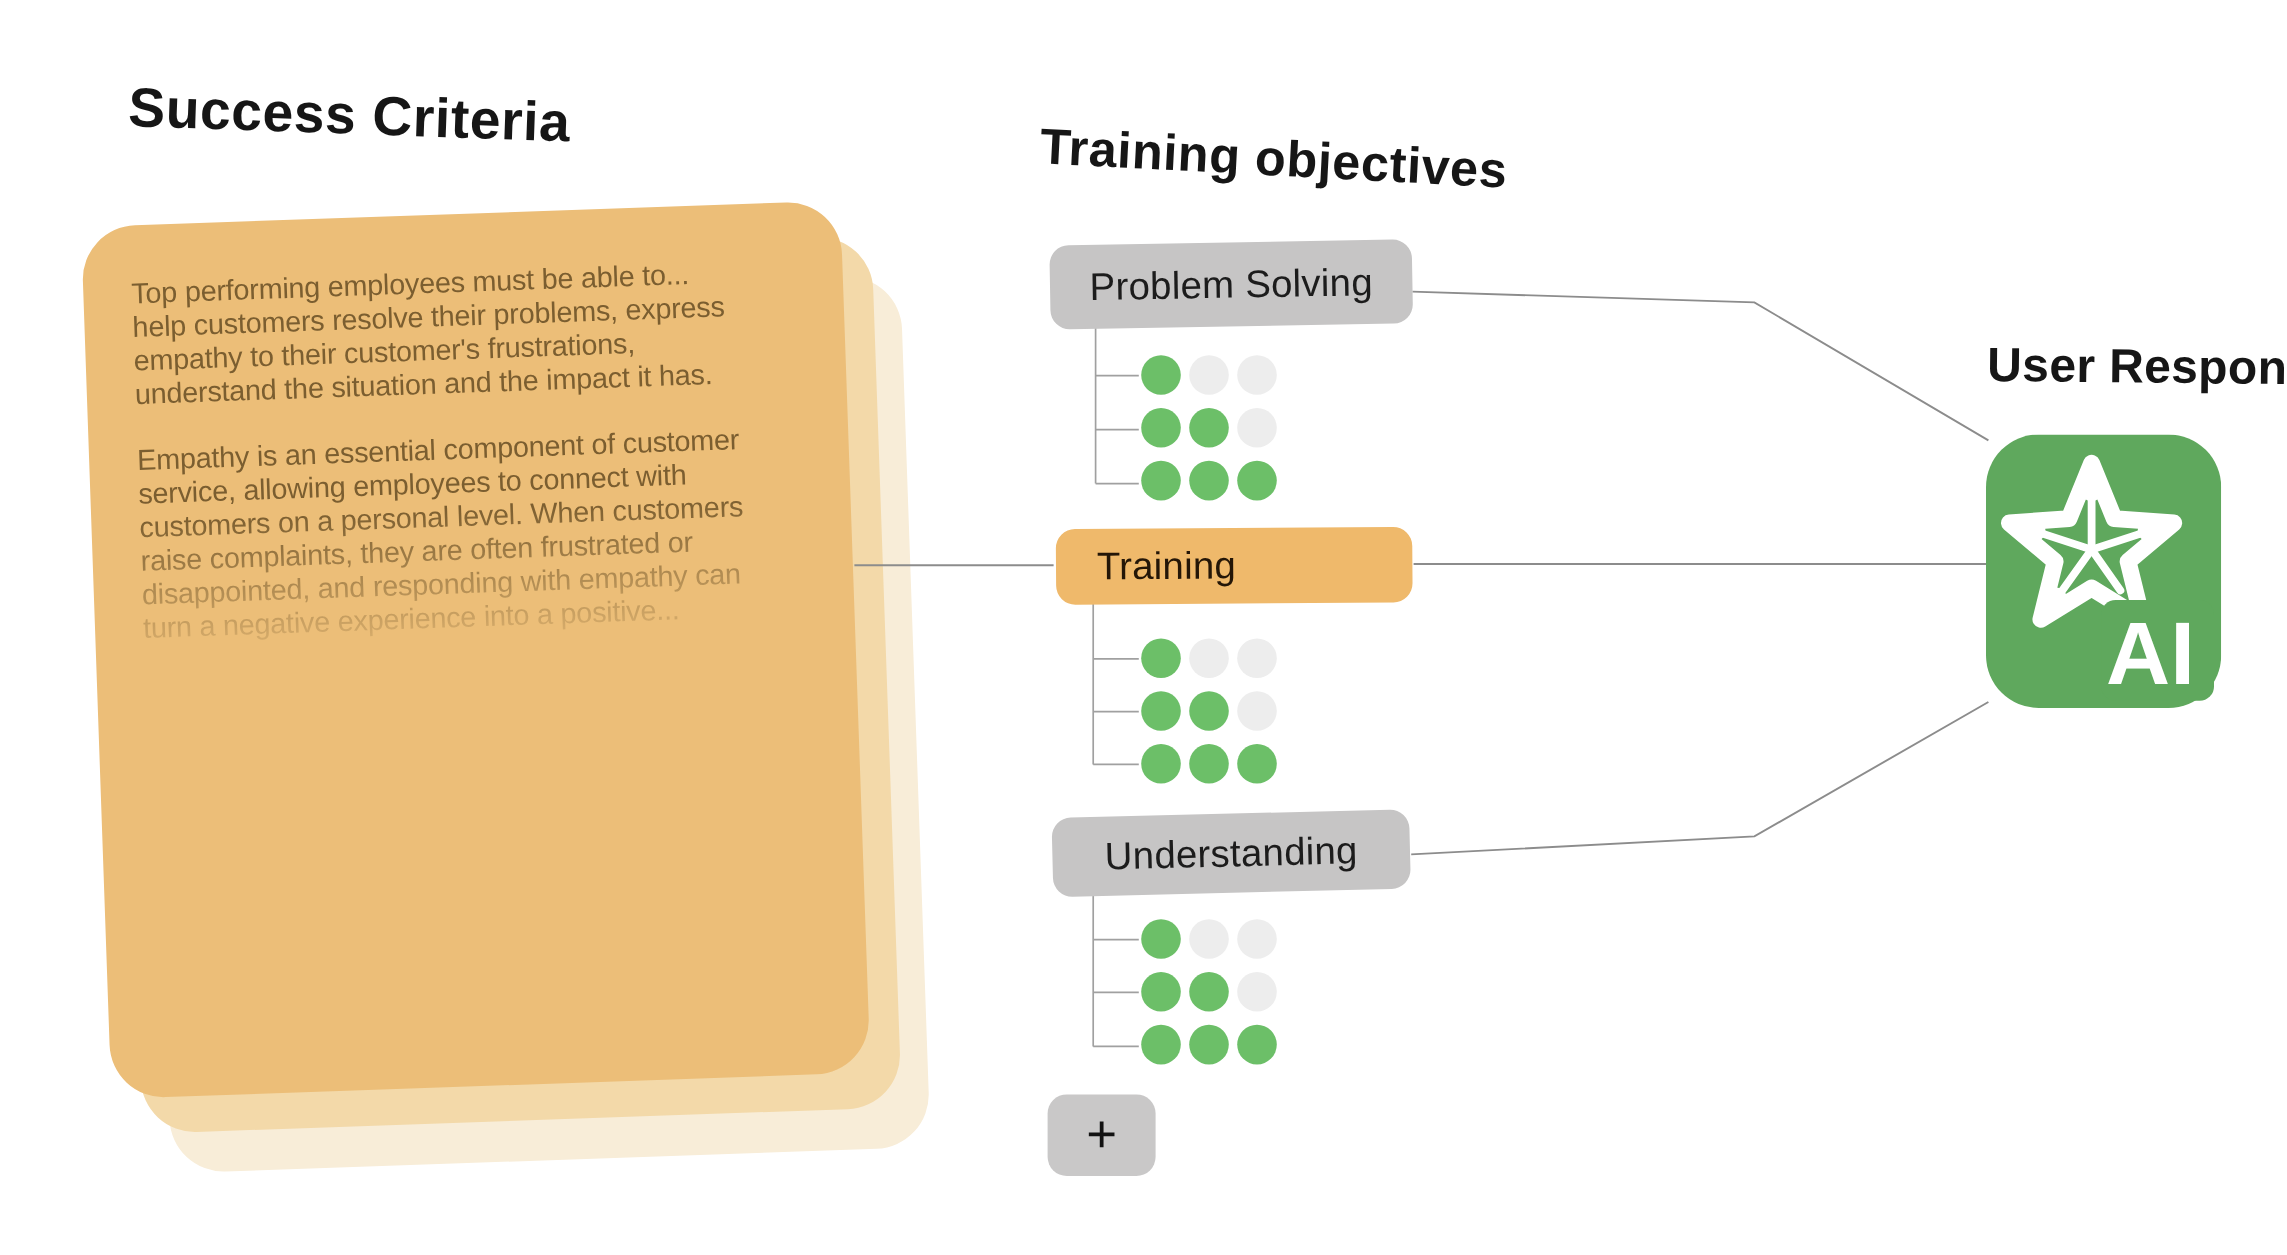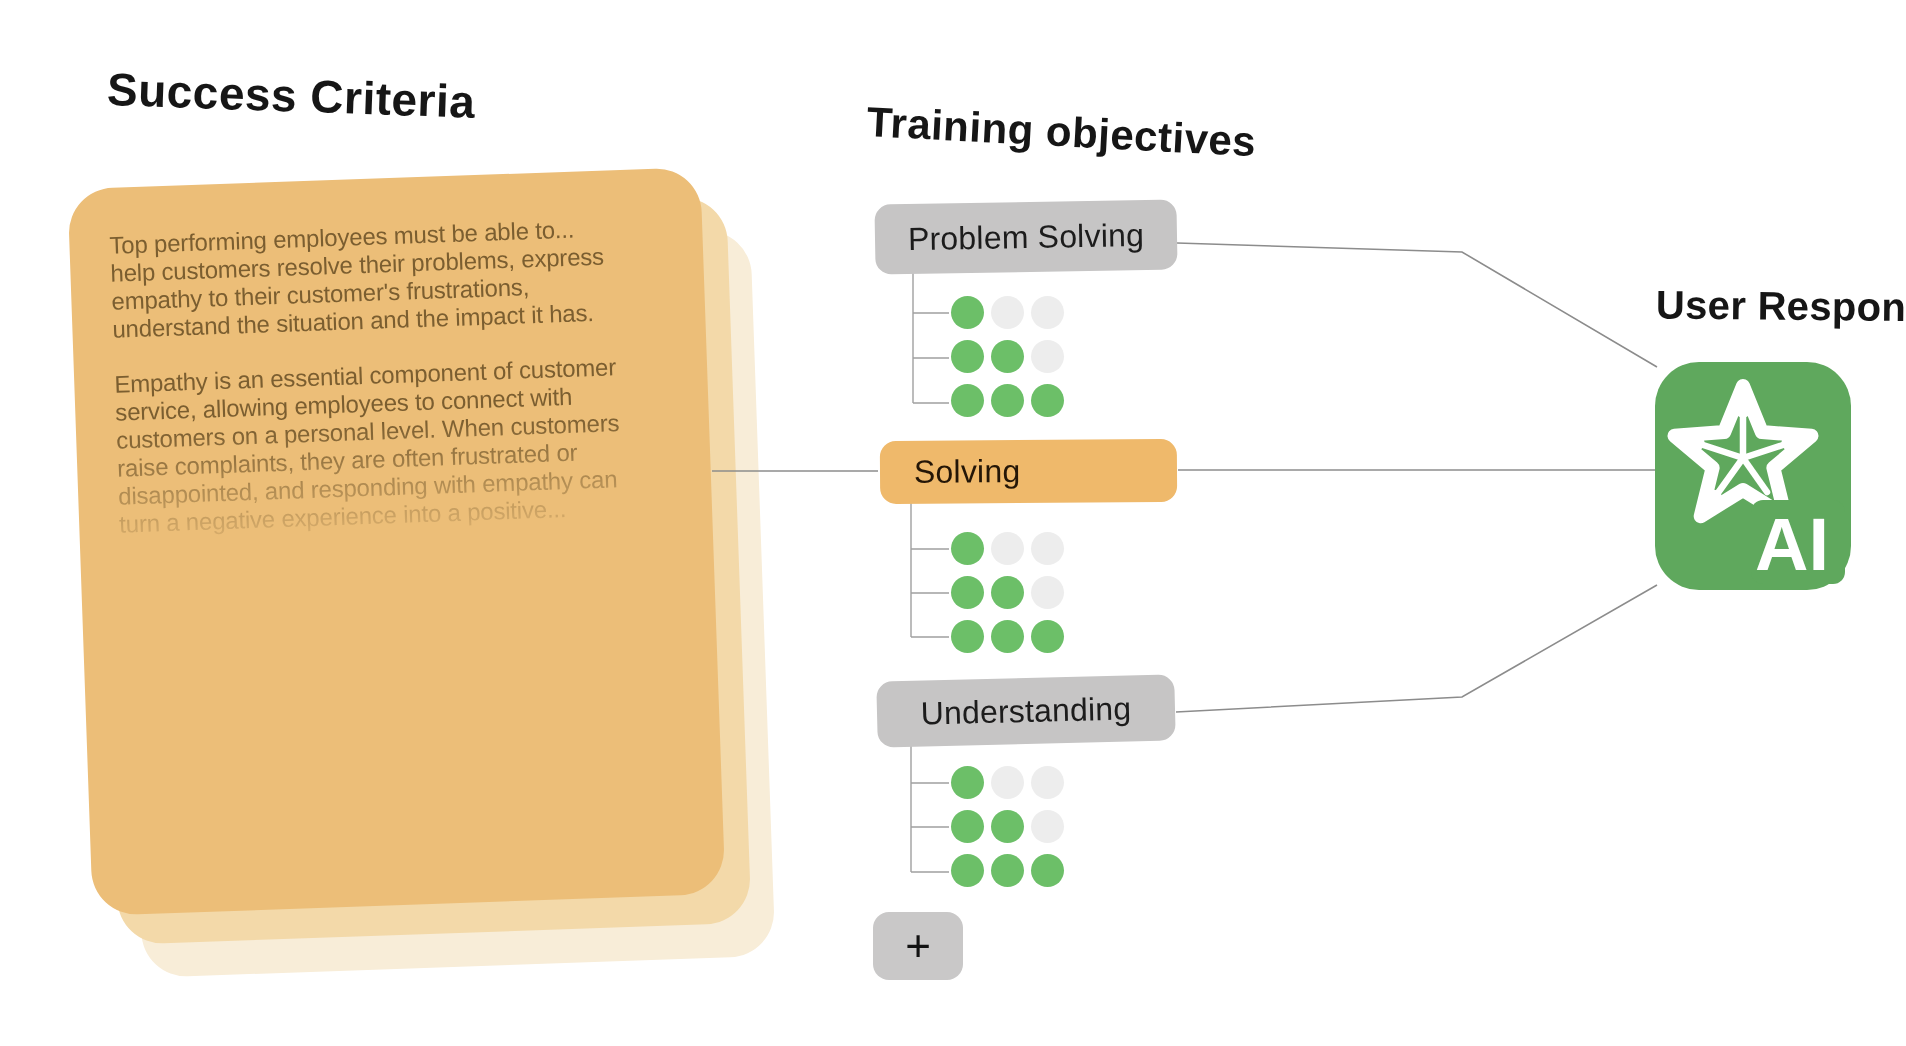--- a/index.html
+++ b/index.html
@@ -135,21 +135,21 @@
         <div class="dot dot-off"></div>
       </div>
       <div class="dot-row">
         <div class="dot dot-on"></div>
         <div class="dot dot-on"></div>
         <div class="dot dot-on"></div>
       </div>
     </div>
 
   <div class="obj-box orange" id="box-empathy">
-    <span>Solving</span>
+    <span>Training</span>
   </div>
   <div class="dots" id="dots-empathy">
       <div class="dot-row">
         <div class="dot dot-on"></div>
         <div class="dot dot-off"></div>
         <div class="dot dot-off"></div>
       </div>
       <div class="dot-row">
         <div class="dot dot-on"></div>
         <div class="dot dot-on"></div>

